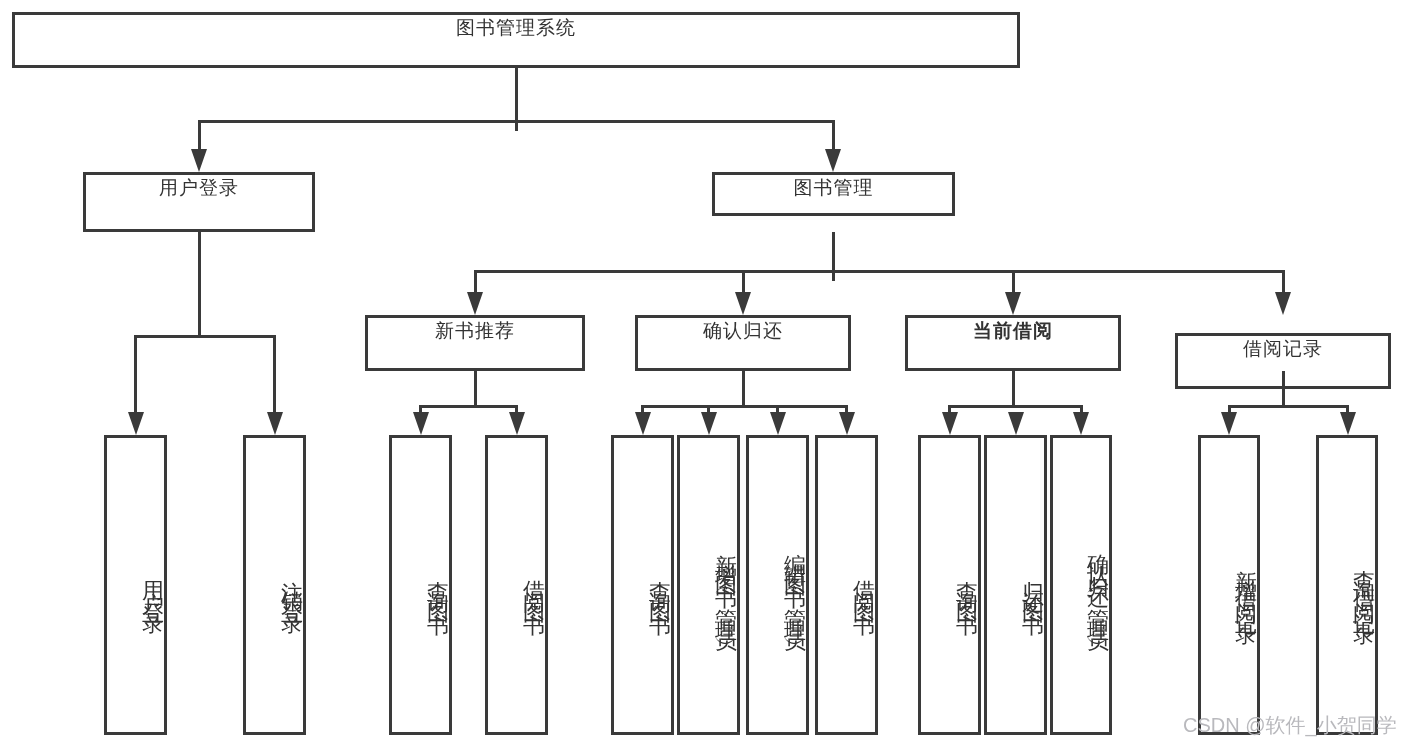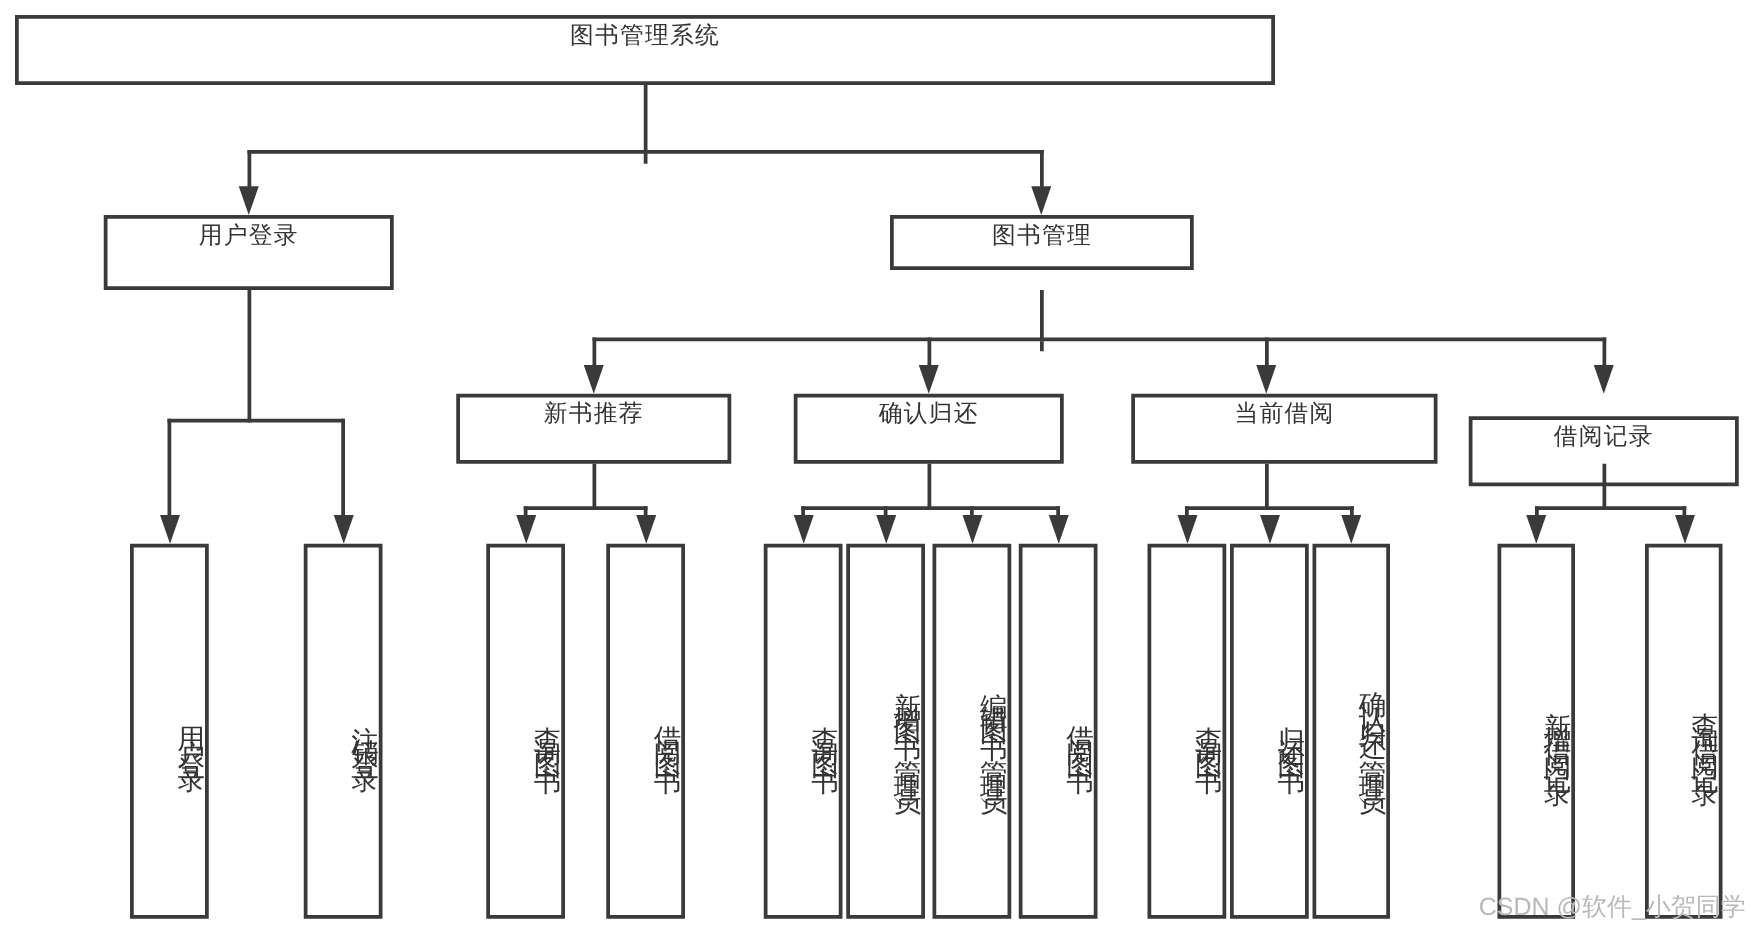--- a/index.html
+++ b/index.html
@@ -103,21 +103,21 @@
   <div class="arrow" style="left:735px; top:292px;"></div>
   <div class="arrow" style="left:1005px; top:292px;"></div>
   <div class="arrow" style="left:1275px; top:292px;"></div>
 
   <div class="box" style="left:365px; top:315px; width:220px; height:56px;">
     <span>新书推荐</span>
   </div>
   <div class="box" style="left:635px; top:315px; width:216px; height:56px;">
     <span>确认归还</span>
   </div>
-  <div class="box" style="left:905px; top:315px; width:245px; height:56px;">
+  <div class="box" style="left:905px; top:315px; width:216px; height:56px;font-weight:bold;">
     <span>当前借阅</span>
   </div>
   <div class="box" style="left:1175px; top:312px; width:216px; height:56px;margin-top:21px;">
     <span>借阅记录</span>
   </div>
 
   <div class="vline" style="left:473.5px; top:371px; height:37px;"></div>
   <div class="hline" style="left:419px; top:405px; width:99px;"></div>
   <div class="vline" style="left:419px; top:405px; height:10px;"></div>
   <div class="vline" style="left:515px; top:405px; height:10px;"></div>

